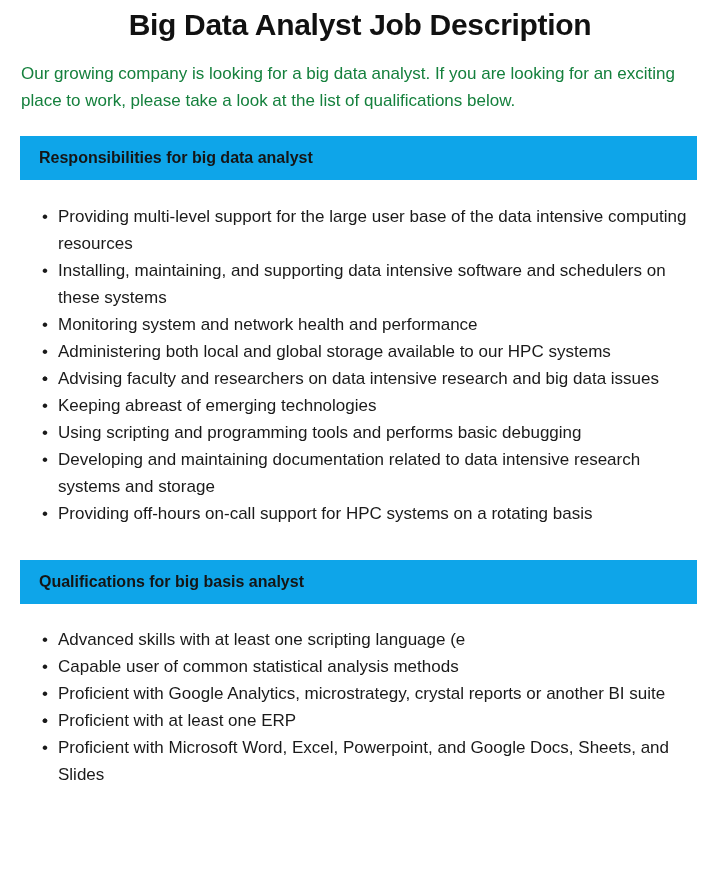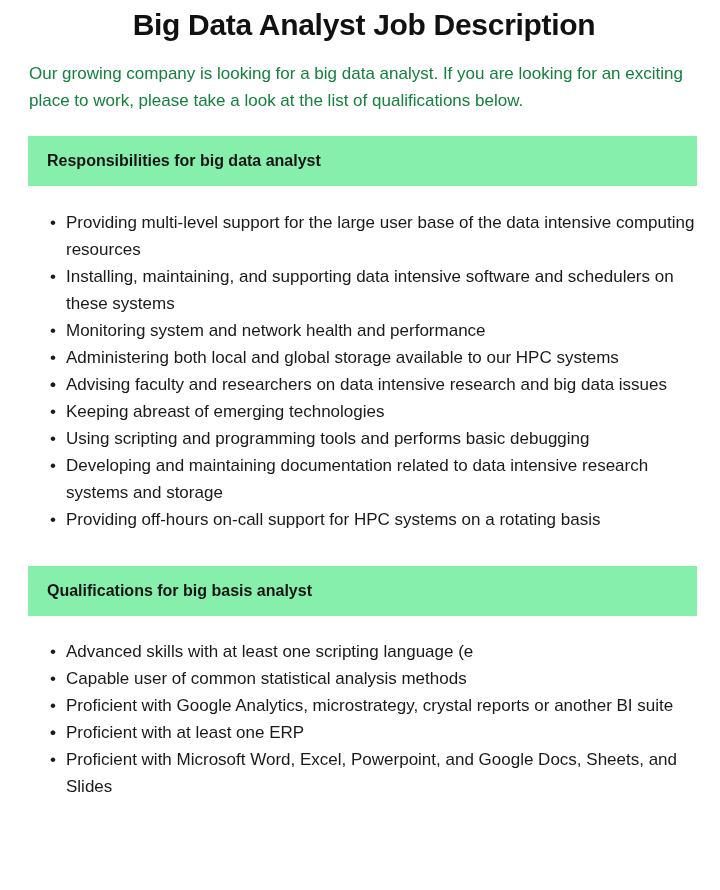--- a/index.html
+++ b/index.html
@@ -13,21 +13,20 @@
     font-family: "Liberation Sans", sans-serif;
     color: #1a1a1a;
     overflow: hidden;
   }
   .page {
     width: 720px;
     height: 890px;
     position: relative;
     background: #ffffff;
     box-sizing: border-box;
-    padding-left: 8px;
   }
   .doc-title {
     margin: 0;
     padding: 6px 20px 0 20px;
     font-size: 30px;
     line-height: 38px;
     font-weight: bold;
     text-align: center;
     letter-spacing: -0.3px;
     color: #111111;
@@ -37,22 +36,22 @@
     padding: 16px 22px 0 21px;
     font-size: 17px;
     line-height: 27px;
     color: #15803d;
   }
   .section {
     margin-top: 0;
   }
   .section-header {
     margin: 0 23px 0 20px;
-    background: #86efac;
-    height: 50px;
+    background: #0ea5e9;
+    height: 44px;
     display: flex;
     align-items: center;
     padding-left: 19px;
     box-sizing: border-box;
   }
   .section-header-text {
     font-size: 16px;
     font-weight: bold;
     line-height: 20px;
     color: #151515;

